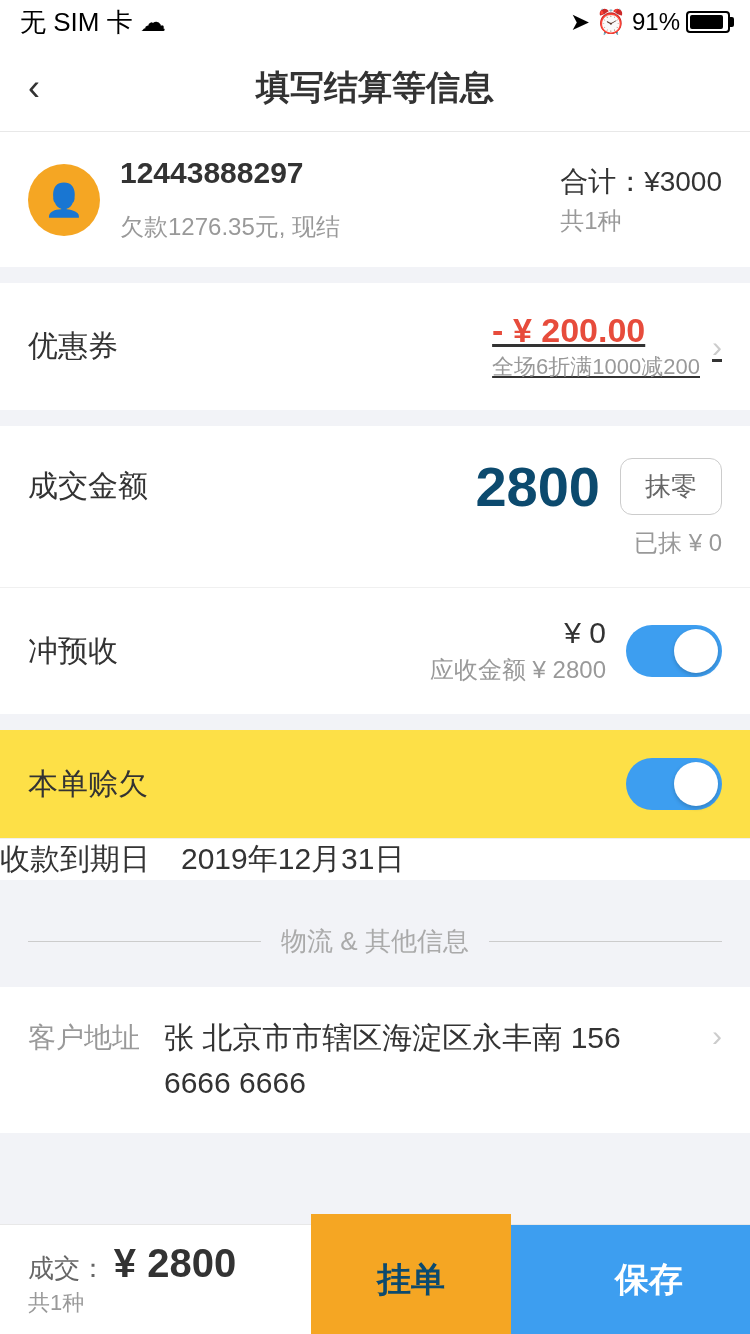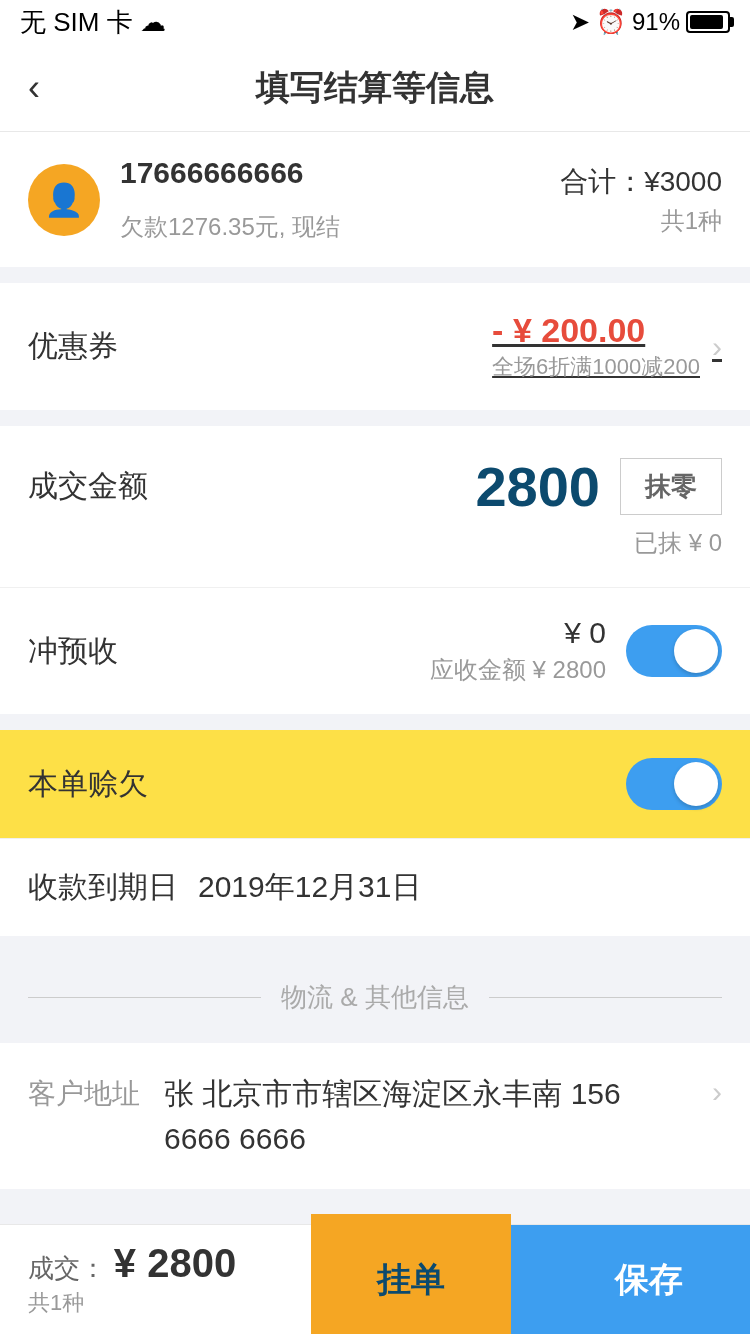--- a/index.html
+++ b/index.html
@@ -120,21 +120,20 @@
       font-size: 30px;
       font-weight: 600;
       color: #333;
     }
     .customer-info .debt {
       font-size: 24px;
       color: #999;
       margin-top: 21px;
     }
     .customer-right {
-      text-align: right;
     }
     .customer-right .total-count {
       font-size: 24px;
       color: #999;
       margin-top: 4px;
     }
 
     
     .coupon-row {
       background: #fff;
@@ -191,27 +190,26 @@
       align-items: center;
       gap: 20px;
     }
     .deal-amount {
       font-size: 56px;
       font-weight: 700;
       color: #0c4a6e;
     }
     .round-off-btn {
       border: 1px solid #ccc;
-      border-radius: 0;
+      border-radius: 12px;
       padding: 10px 24px;
       font-size: 26px;
       color: #666;
       background: #fff;
       cursor: pointer;
-      font-weight: bold;
     }
     .deal-sub {
       font-size: 24px;
       color: #999;
       text-align: right;
       margin-top: 4px;
     }
 
     
     .predeposit-section {
@@ -279,25 +277,24 @@
       margin-bottom: 0;
     }
     .debt-label {
       font-size: 30px;
       color: #333;
     }
 
     
     .duedate-section {
       background: #fff;
-      padding: 28px;
       border-top: 1px solid #f0f0f0;
       display: flex;
       align-items: center;
-      gap: 20px;
+      gap: 31px;
     }
     .duedate-label {
       font-size: 30px;
       color: #333;
     }
     .duedate-value {
       font-size: 30px;
       color: #333;
     }
 
@@ -425,21 +422,21 @@
   <div class="nav-back">‹</div>
   <div class="nav-title">填写结算等信息</div>
 </div>
 
 <div class="content">
 
   <div class="customer-row card">
     <div class="customer-left">
       <div class="avatar">👤</div>
       <div class="customer-info">
-        <div class="phone">17666666666</div>
+        <div class="phone">12443888297</div>
         <div class="debt">欠款1276.35元, 现结</div>
       </div>
     </div>
     <div class="customer-right">
       <div>
         <span>合计：</span><span>¥3000</span>
       </div>
       <div class="total-count">共1种</div>
     </div>
   </div>

